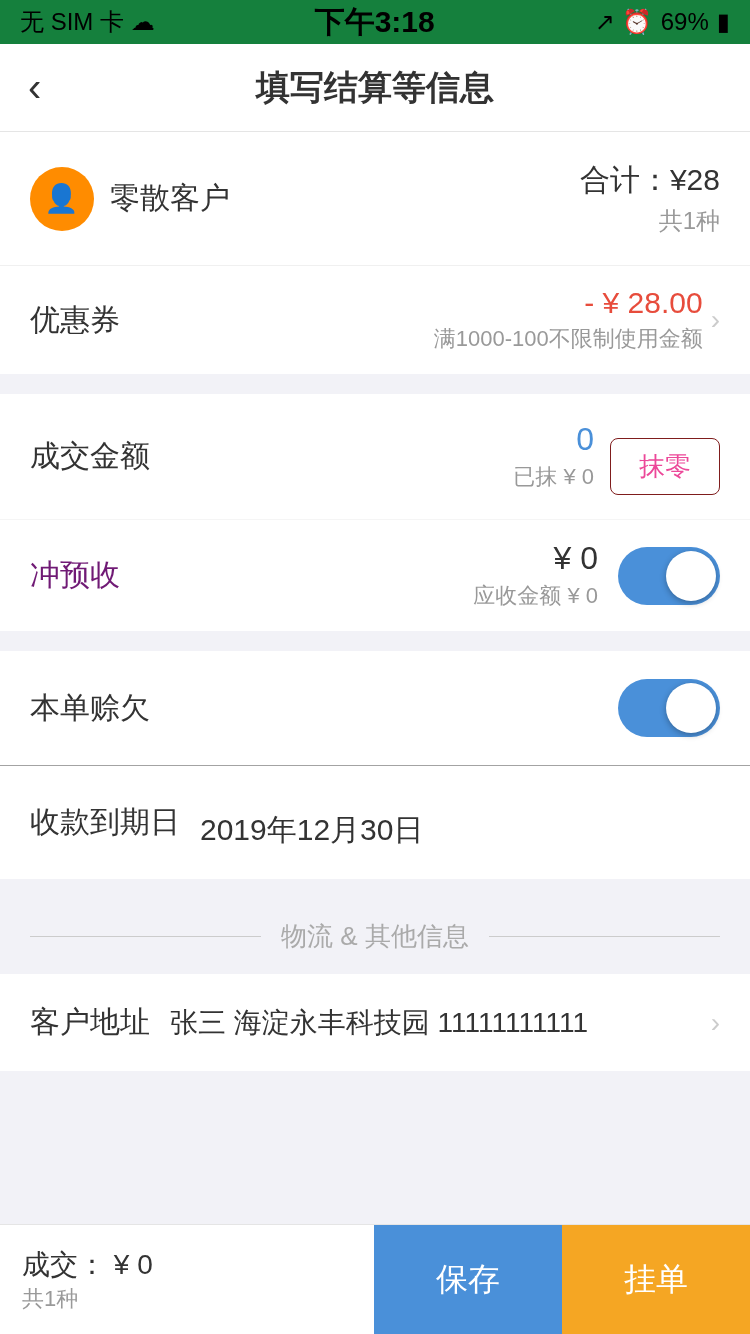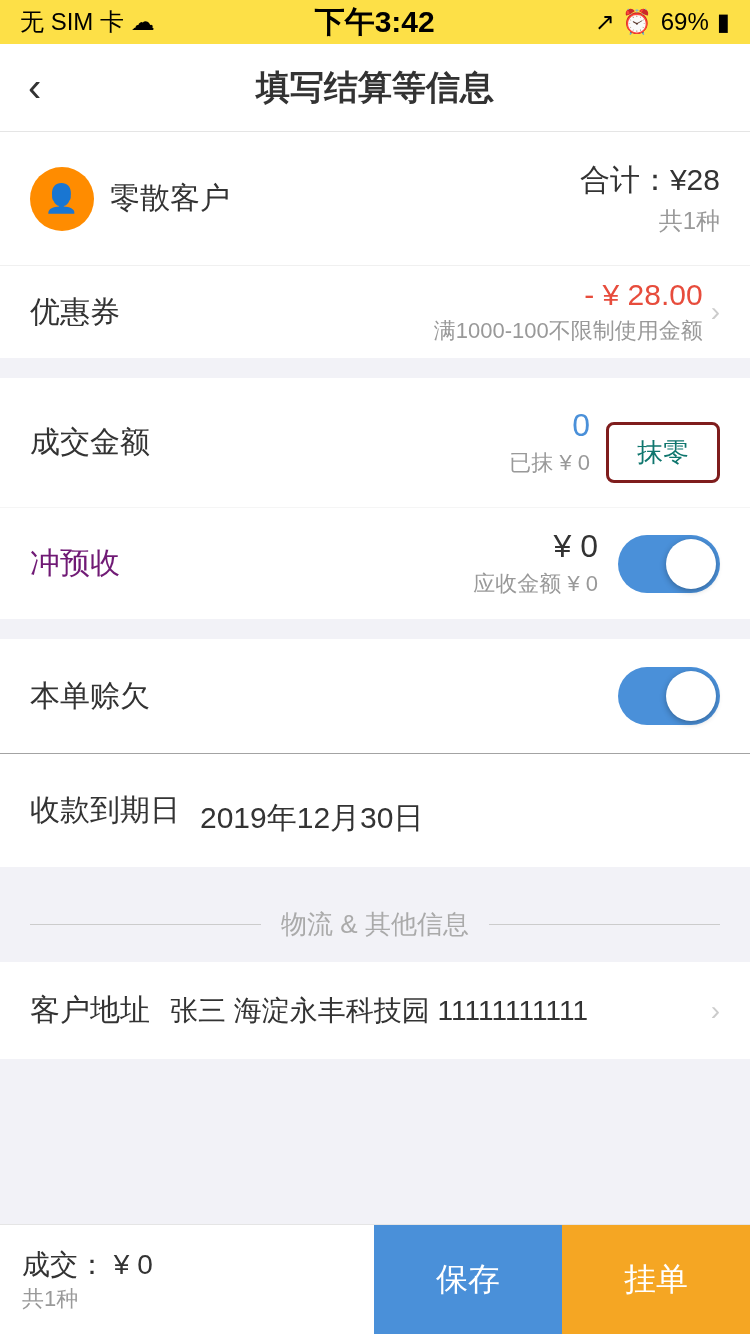--- a/index.html
+++ b/index.html
@@ -10,21 +10,21 @@
       font-family: -apple-system, "PingFang SC", "Helvetica Neue", sans-serif;
       background: #f2f2f7;
       font-size: 28px;
       color: #333;
       position: relative;
     }
 
     
     .status-bar {
       height: 44px;
-      background: #fde047;
+      background: #15803d;
       display: flex;
       align-items: center;
       justify-content: space-between;
       padding: 0 20px;
       font-size: 24px;
       color: #000;
     }
     .status-left { display: flex; align-items: center; gap: 8px; }
     .status-center { font-size: 30px; font-weight: 600; }
     .status-right { display: flex; align-items: center; gap: 8px; font-size: 24px; }
@@ -75,21 +75,21 @@
       color: #fff; font-size: 28px;
     }
     .customer-name { font-size: 30px; color: #333; }
     .customer-right { text-align: right; }
     .total-amount { font-size: 30px; color: #333; }
     .total-count { font-size: 24px; color: #999; margin-top: 4px; }
 
     
     .coupon-row {
       background: #fff;
-      padding: 12px 30px;
+      padding: 20px 30px;
       display: flex;
       align-items: center;
       justify-content: space-between;
       border-top: 1px solid #f0f0f0;
     }
     .coupon-label { font-size: 30px; color: #333; }
     .coupon-right { display: flex; align-items: center; gap: 8px; }
     .coupon-info { text-align: right; }
     .coupon-amount { font-size: 30px; color: #e74c3c; font-weight: 500; }
     .coupon-desc { font-size: 22px; color: #999; margin-top: 4px; }
@@ -107,25 +107,25 @@
       justify-content: space-between;
       border-bottom: 1px solid #f5f5f5;
     }
     .form-label { font-size: 30px; color: #333; }
     .form-right { display: flex; align-items: center; gap: 16px; }
     .form-value { font-size: 32px; color: #4a90d9; font-weight: 500; }
     .form-sub { font-size: 22px; color: #999; margin-top: 4px; text-align: right; margin-left: 40px; }
 
     
     .round-btn {
-      border: 3px solid #7f1d1d;
+      border: 1px solid #7f1d1d;
       border-radius: 8px;
       padding: 10px 28px;
       font-size: 26px;
-      color: #0f766e;
+      color: #ec4899;
       background: #fff;
       cursor: pointer;
       white-space: nowrap;
       margin-top: 20px;
     }
 
     
     .toggle {
       width: 102px;
       height: 58px;
@@ -253,21 +253,21 @@
     
     .bottom-spacer { height: 120px; }
   </style>
 </head>
 <body>
 
 <div class="status-bar">
   <div class="status-left">
     <span>无 SIM 卡 ☁</span>
   </div>
-  <div class="status-center">下午3:42</div>
+  <div class="status-center">下午3:18</div>
   <div class="status-right">
     <span>↗</span>
     <span>⏰</span>
     <span>69%</span>
     <span>▮</span>
   </div>
 </div>
 
 <div class="nav-bar">
   <div class="nav-back">‹</div>

